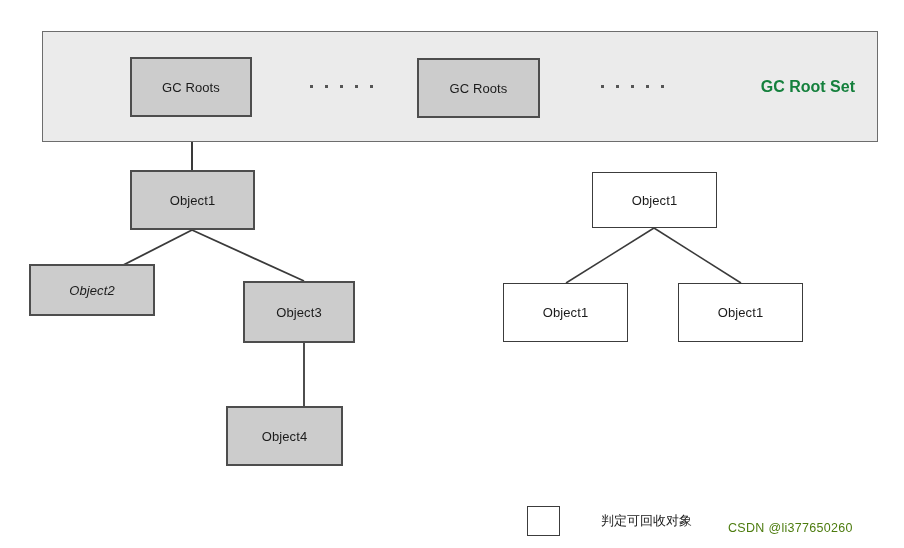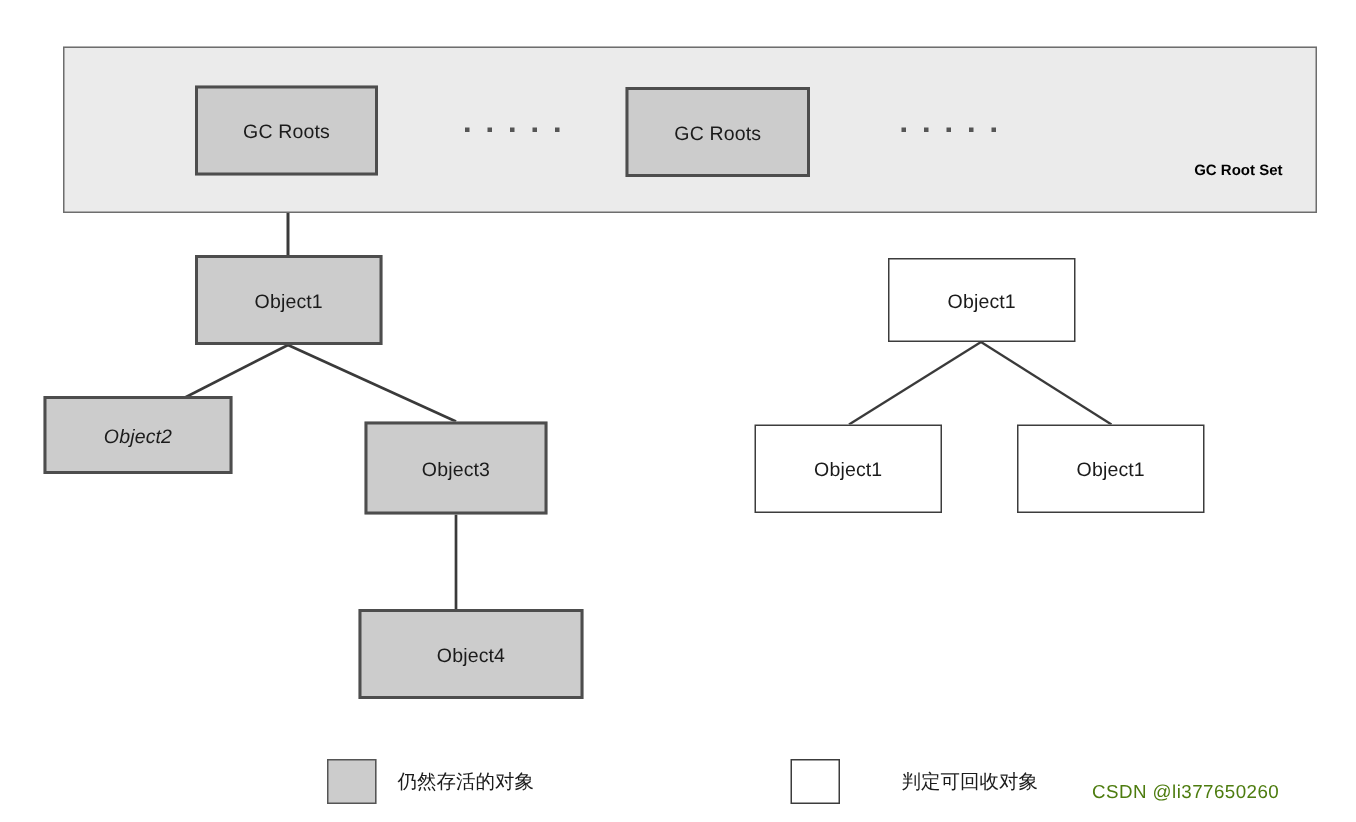--- a/index.html
+++ b/index.html
@@ -53,25 +53,24 @@
     height: 111px;
     box-sizing: border-box;
     border: 1.6px solid #6d6d6d;
     background: #ebebeb;
   }
   #root-set-label {
     position: absolute;
     right: 22px;
     top: 50%;
     transform: translateY(-50%);
-    font-size: 10px;
+    font-size: 16px;
     font-weight: bold;
-    color: #000000;
+    color: #15803d;
     white-space: nowrap;
-    margin-top: 27px;
   }
   
   .dots {
     position: absolute;
     display: flex;
     gap: 12px;
     align-items: center;
   }
   .dots i {
     display: block;
@@ -168,44 +167,40 @@
   </div>
 
   <div class="node alive" style="left:130px; top:170px; width:125px; height:60px;">
     <span>Object1</span>
   </div>
 
   <div class="node alive" style="left:29px; top:264px; width:126px; height:52px;font-style:italic;">
     <span>Object2</span>
   </div>
 
-  <div class="node alive" style="left:243px; top:281px; width:122px; height:62px;">
+  <div class="node alive" style="left:243px; top:281px; width:112px; height:62px;">
     <span>Object3</span>
   </div>
 
-  <div class="node alive" style="left:239px; top:406px; width:150px; height:60px;">
+  <div class="node alive" style="left:226px; top:406px; width:117px; height:60px;">
     <span>Object4</span>
   </div>
 
   <div class="node garbage" style="left:592px; top:172px; width:125px; height:56px;">
     <span>Object1</span>
   </div>
 
   <div class="node garbage" style="left:503px; top:283px; width:125px; height:59px;">
     <span>Object1</span>
   </div>
 
   <div class="node garbage" style="left:678px; top:283px; width:125px; height:59px;">
     <span>Object1</span>
   </div>
 
-  <div class="legend-item" style="left:218px; top:506px;">
-    <span class="legend-swatch alive"></span>
-    <span class="legend-label">仍然存活的对象</span>
-  </div>
 
   <div class="legend-item" style="left:527px; top:506px;gap:41px;">
     <span class="legend-swatch garbage"></span>
     <span class="legend-label">判定可回收对象</span>
   </div>
 
   <div id="watermark">CSDN @li377650260</div>
 
 </div>
 

